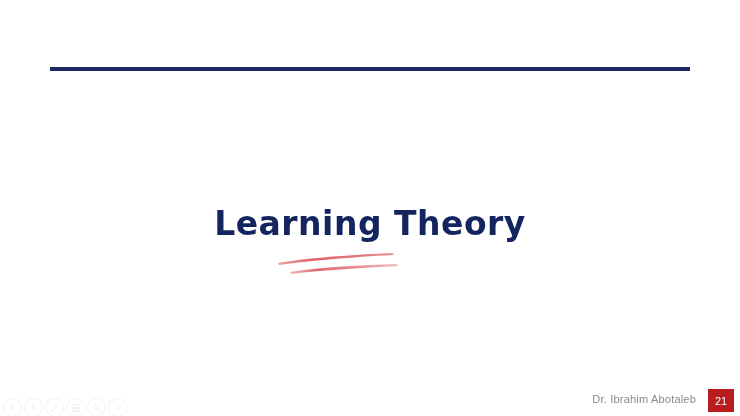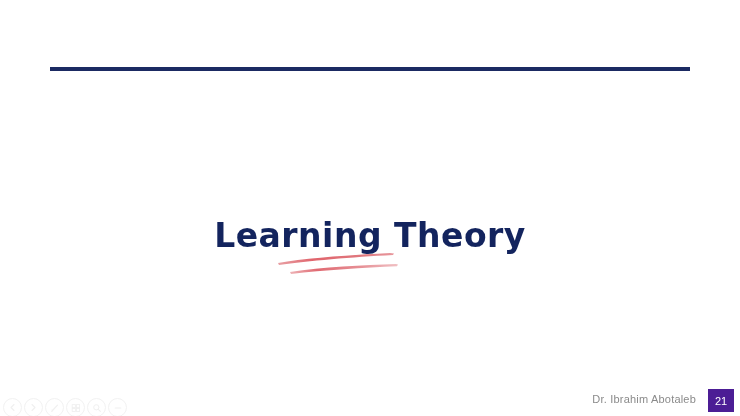--- a/index.html
+++ b/index.html
@@ -31,21 +31,21 @@
 
   
   .title-block {
     position: absolute;
     left: 0;
     top: 206px;
     width: 740px;
     text-align: center;
   }
   .slide-title {
-    margin: 12px;
+    margin: 0;
     font-family: "DejaVu Sans", sans-serif;
     font-weight: bold;
     font-size: 33px;
     letter-spacing: 0.5px;
     color: #13245e;
     line-height: 1.1;
     white-space: nowrap;
   }
 
   
@@ -69,21 +69,21 @@
     white-space: nowrap;
   }
 
   
   .slide-number {
     position: absolute;
     left: 708px;
     top: 389px;
     width: 26px;
     height: 23px;
-    background: #4c1d95;
+    background: #b91c1c;
     color: #ffffff;
     font-size: 11px;
     display: flex;
     align-items: center;
     justify-content: center;
   }
 
   
   .presenter-controls {
     position: absolute;

